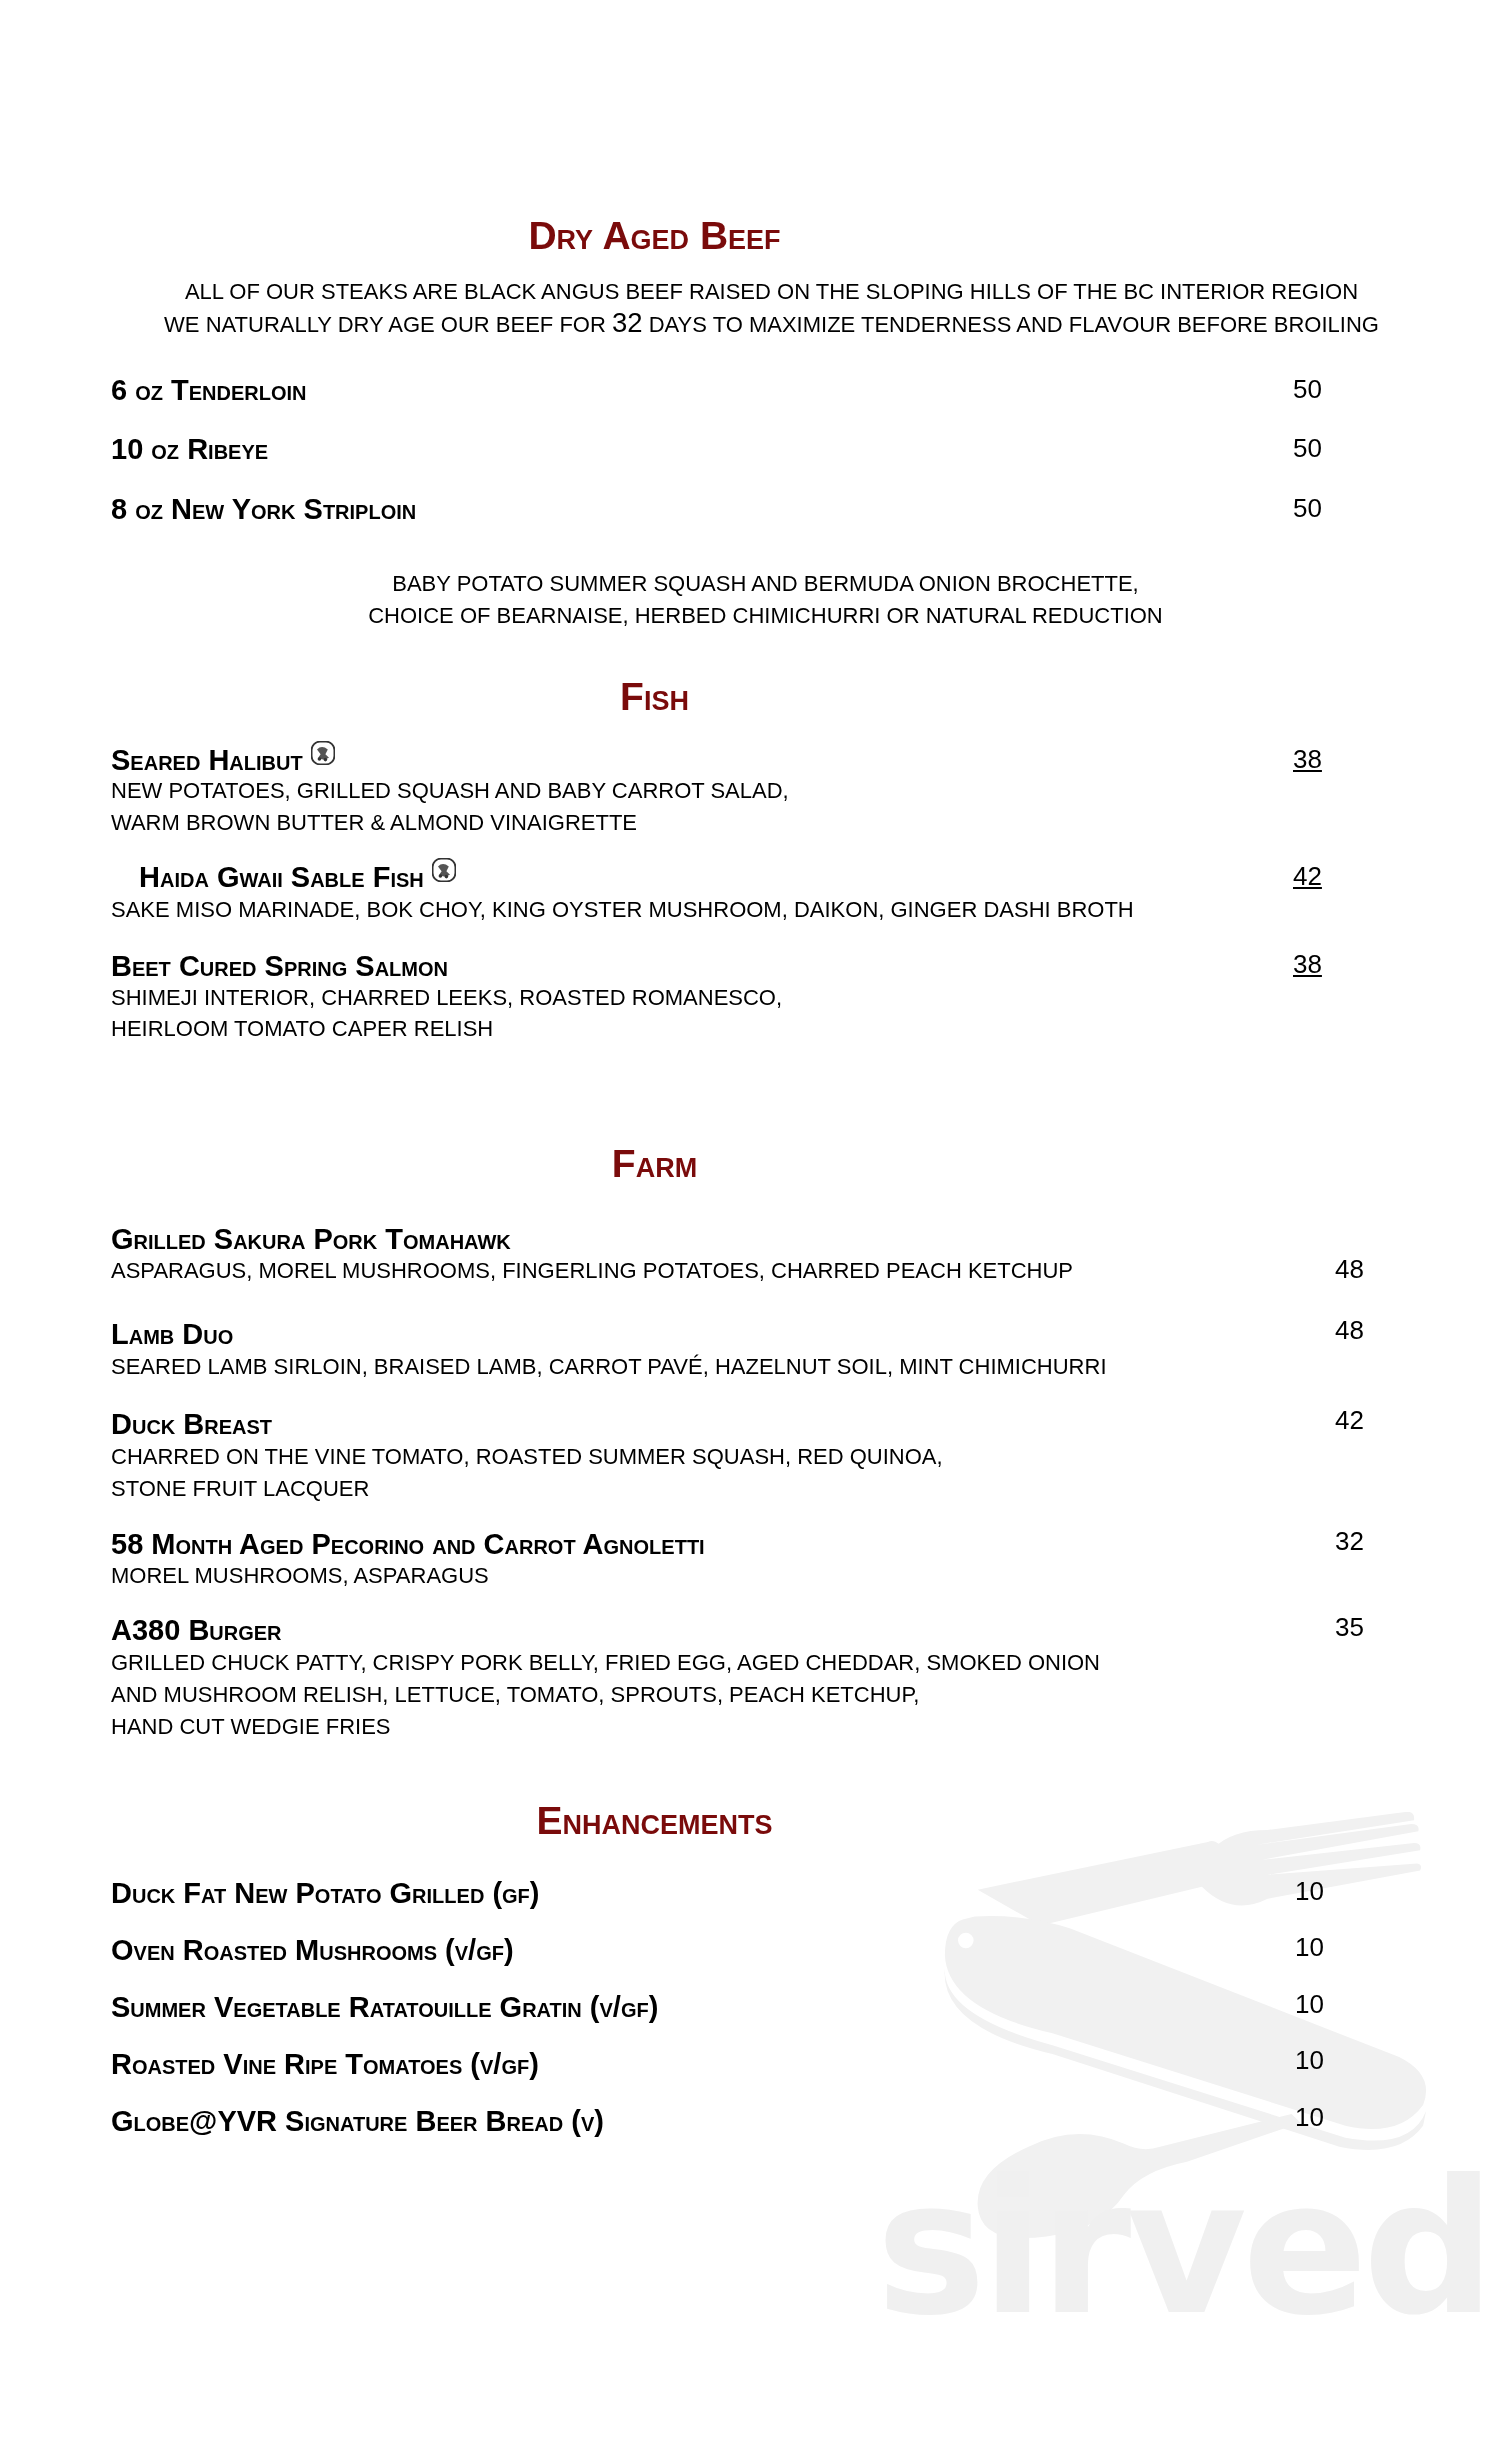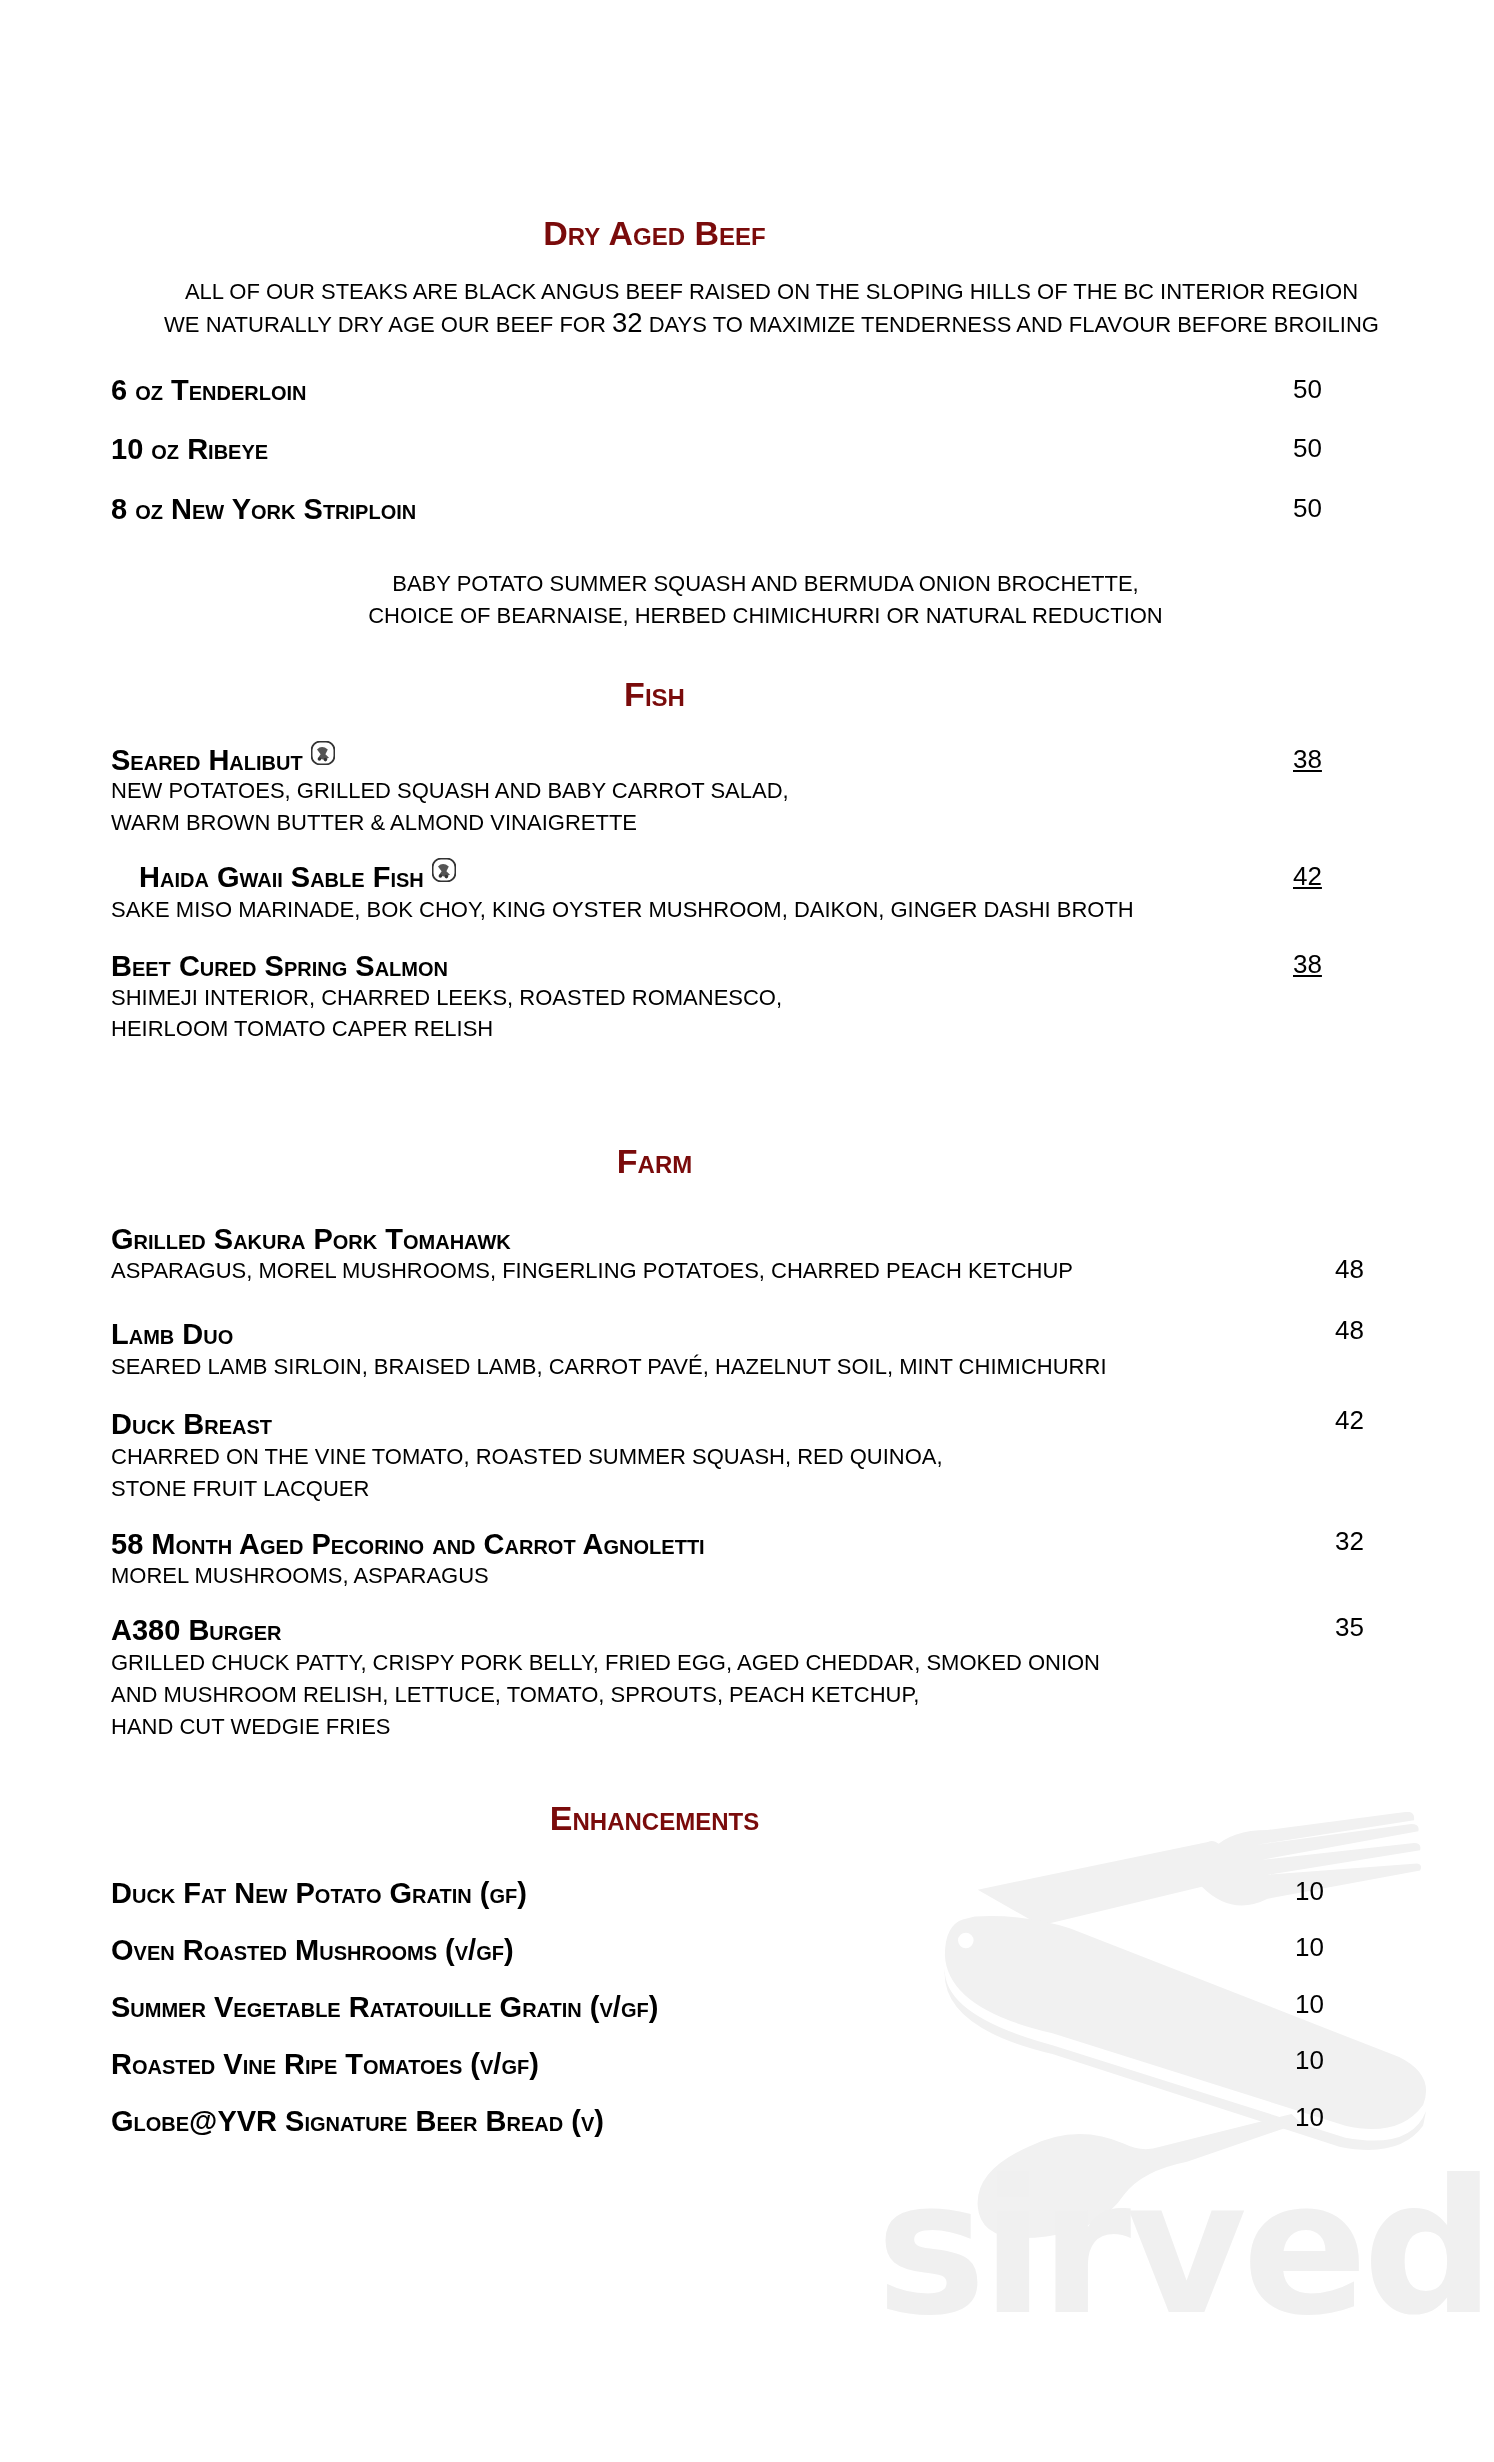--- a/index.html
+++ b/index.html
@@ -1,20 +1,20 @@
 <!DOCTYPE html>
 <html style="font-size:9.6px"><head>
 <meta charset="utf-8">
 <style>
   html, body { margin: 0; padding: 0; background: #ffffff; }
   body { width: 1495px; height: 2462px; position: relative; overflow: hidden;
          font-family: "Liberation Sans", "DejaVu Sans", sans-serif; color: #000; }
   .heading { position: absolute; left: 0; width: 1309px; text-align: center;
              color: #7a0b0b; font-weight: bold; font-variant: small-caps;
-             font-size: 34px; line-height: 1; letter-spacing: 0; }
+             font-size: 39px; line-height: 1; letter-spacing: 0; }
   .intro { position: absolute; left: 0; width: 1543px; text-align: center; font-size: 22px; line-height: 1; }
   .intro .big { font-size: 27.5px; }
   .note { position: absolute; left: 0; width: 1531px; text-align: center; font-size: 22px; line-height: 1; }
   .name { position: absolute; left: 111px; font-weight: bold; font-variant: small-caps;
           font-size: 29px; line-height: 1; white-space: nowrap; }
   .desc { position: absolute; left: 111px; font-size: 22px; line-height: 1; white-space: nowrap; }
   .price { position: absolute; font-size: 26px; line-height: 1; }
   .p-beef { left: 1293px; }
   .p-fish { left: 1293px; text-decoration: underline; }
   .p-farm { left: 1307px; margin-left: 28px; }
@@ -108,21 +108,21 @@
   <div class="name" style="top:1616px;">A380 Burger</div>
   <div class="price p-farm" style="top:1614px;">35</div>
   <div class="desc" style="top:1652px;">GRILLED CHUCK PATTY, CRISPY PORK BELLY, FRIED EGG, AGED CHEDDAR, SMOKED ONION</div>
   <div class="desc" style="top:1684px;">AND MUSHROOM RELISH, LETTUCE, TOMATO, SPROUTS, PEACH KETCHUP,</div>
   <div class="desc" style="top:1716px;">HAND CUT WEDGIE FRIES</div>
 </section>
 
 <section>
   <div class="heading" style="top:1801px;">Enhancements</div>
 
-  <div class="name" style="top:1879px;">Duck Fat New Potato Gratin (gf)</div>
+  <div class="name" style="top:1879px;">Duck Fat New Potato Grilled (gf)</div>
   <div class="price p-enh" style="top:1878px;">10</div>
   <div class="name" style="top:1936px;">Oven Roasted Mushrooms (v/gf)</div>
   <div class="price p-enh" style="top:1934px;">10</div>
   <div class="name" style="top:1993px;">Summer Vegetable Ratatouille Gratin (v/gf)</div>
   <div class="price p-enh" style="top:1991px;">10</div>
   <div class="name" style="top:2050px;">Roasted Vine Ripe Tomatoes (v/gf)</div>
   <div class="price p-enh" style="top:2047px;">10</div>
   <div class="name" style="top:2107px;">Globe@YVR Signature Beer Bread (v)</div>
   <div class="price p-enh" style="top:2104px;">10</div>
 </section>

